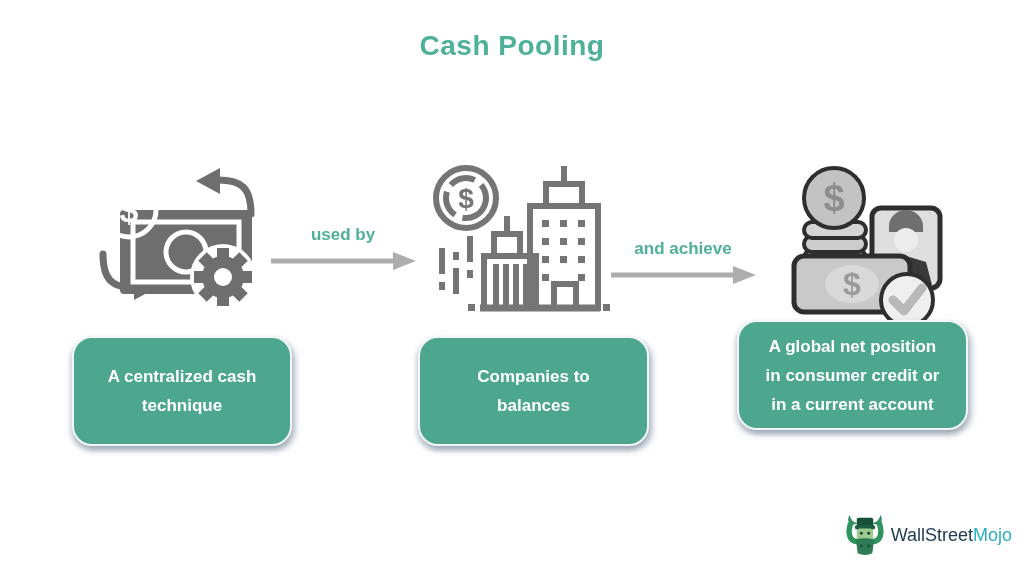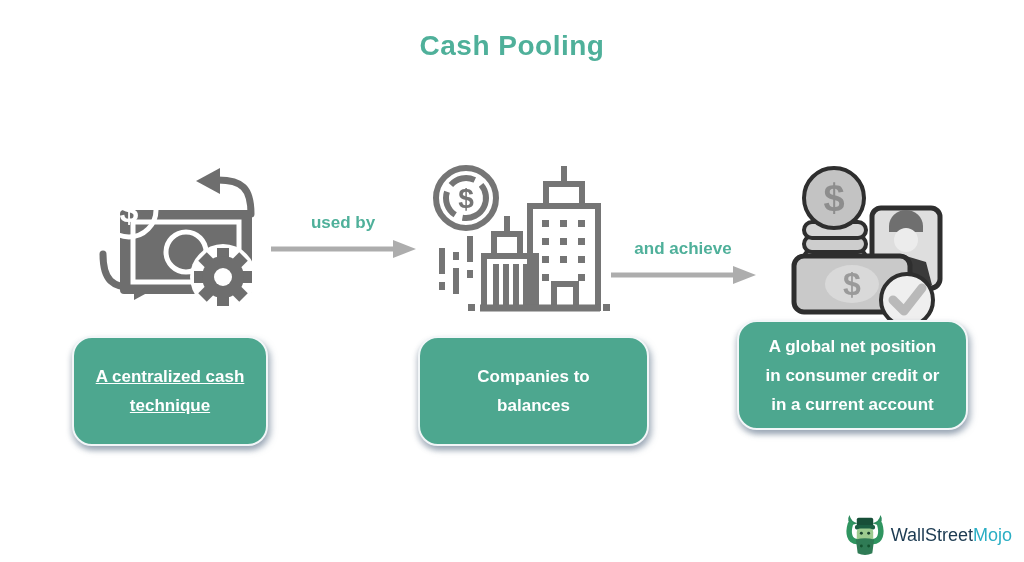--- a/index.html
+++ b/index.html
@@ -161,37 +161,37 @@
       <text x="72" y="137" font-size="32" text-anchor="middle" fill="#9a9a9a">$</text>
     </g>
 
     <g>
       <circle cx="127" cy="142" r="26" fill="#efefef" stroke="#2e2e2e" stroke-width="4"></circle>
       <path d="M113,142 L124,153 L142,130" fill="none" stroke="#b9b9b9" stroke-width="9" stroke-linecap="round" stroke-linejoin="round"></path>
     </g>
   </svg>
 </div>
 
-<div class="flow-step" style="left:268px;top:213px;width:150px;">
+<div class="flow-step" style="left:268px;top:225px;width:150px;">
   <div class="flow-label">used by</div>
   <svg width="148" height="24" viewBox="0 0 148 24">
     <line x1="2" y1="13" x2="124" y2="13" stroke="#ADADAD" stroke-width="5"></line>
     <polygon points="124,4 147,13 124,22" fill="#ADADAD"></polygon>
   </svg>
 </div>
 
 <div class="flow-step" style="left:608px;top:213px;width:150px;margin-top:26px;">
   <div class="flow-label">and achieve</div>
   <svg width="148" height="24" viewBox="0 0 148 24">
     <line x1="2" y1="13" x2="124" y2="13" stroke="#ADADAD" stroke-width="5"></line>
     <polygon points="124,4 147,13 124,22" fill="#ADADAD"></polygon>
   </svg>
 </div>
 
-<div class="callout" style="left:72px;top:336px;width:196px;height:110px;text-decoration:underline;">
+<div class="callout" style="left:72px;top:336px;width:220px;height:110px;">
   <div>A centralized cash</div>
   <div>technique</div>
 </div>
 <div class="callout" style="left:418px;top:336px;width:231px;height:110px;">
   <div>Companies to</div>
   <div>balances</div>
 </div>
 <div class="callout" style="left:737px;top:320px;width:231px;height:110px;">
   <div>A global net position</div>
   <div>in consumer credit or</div>

